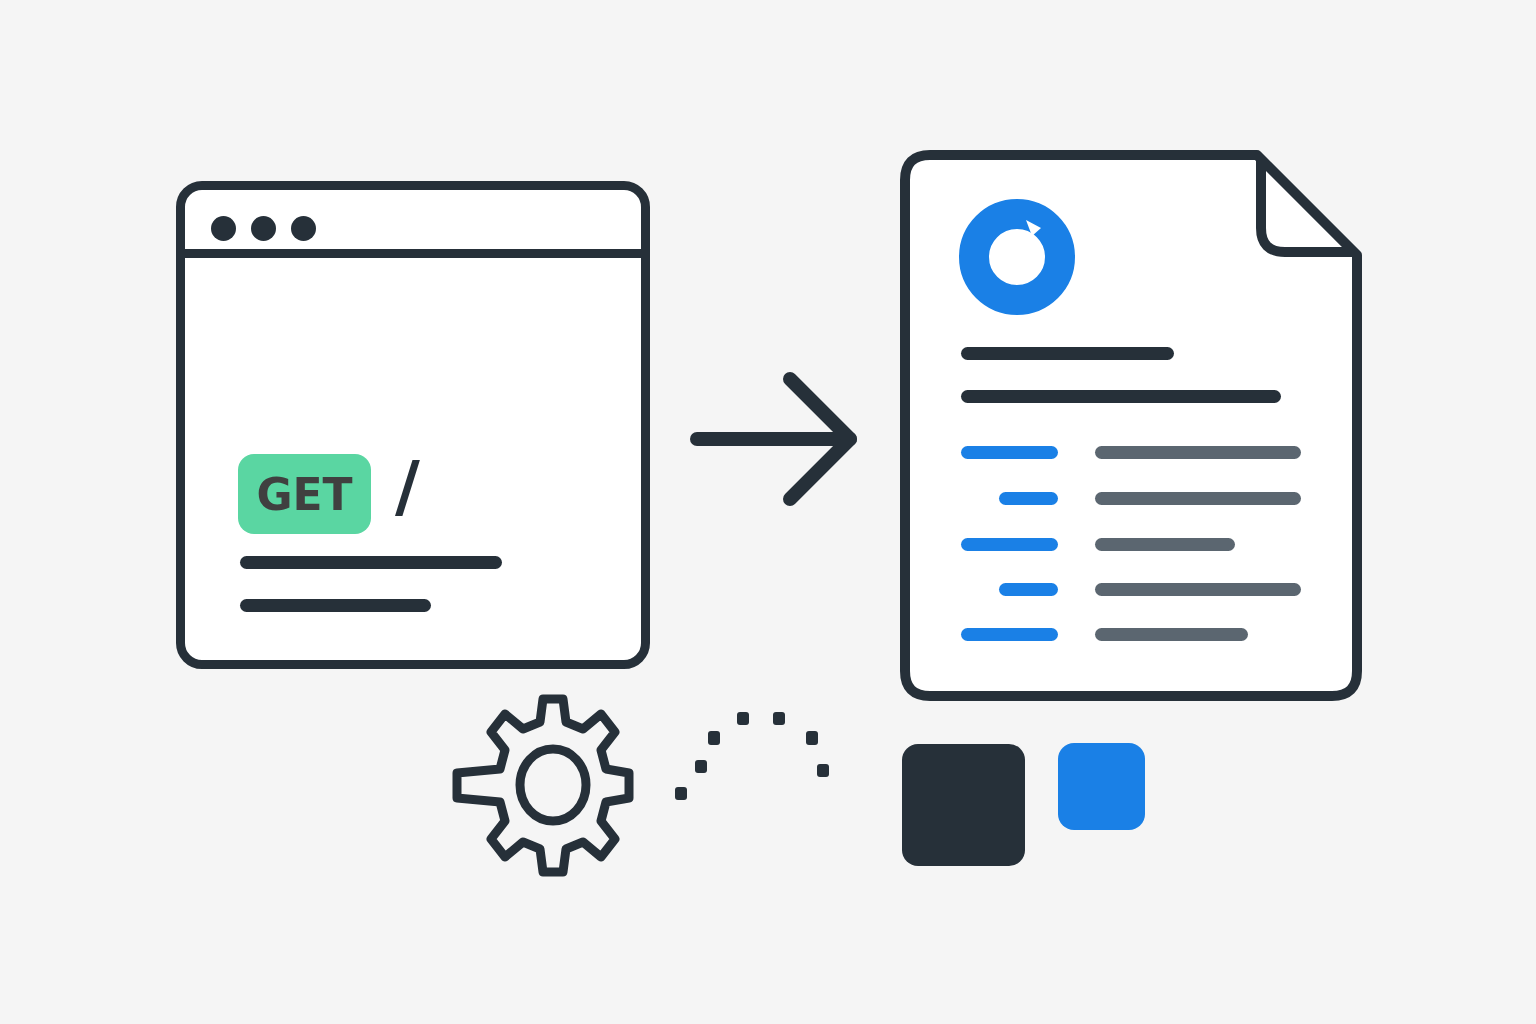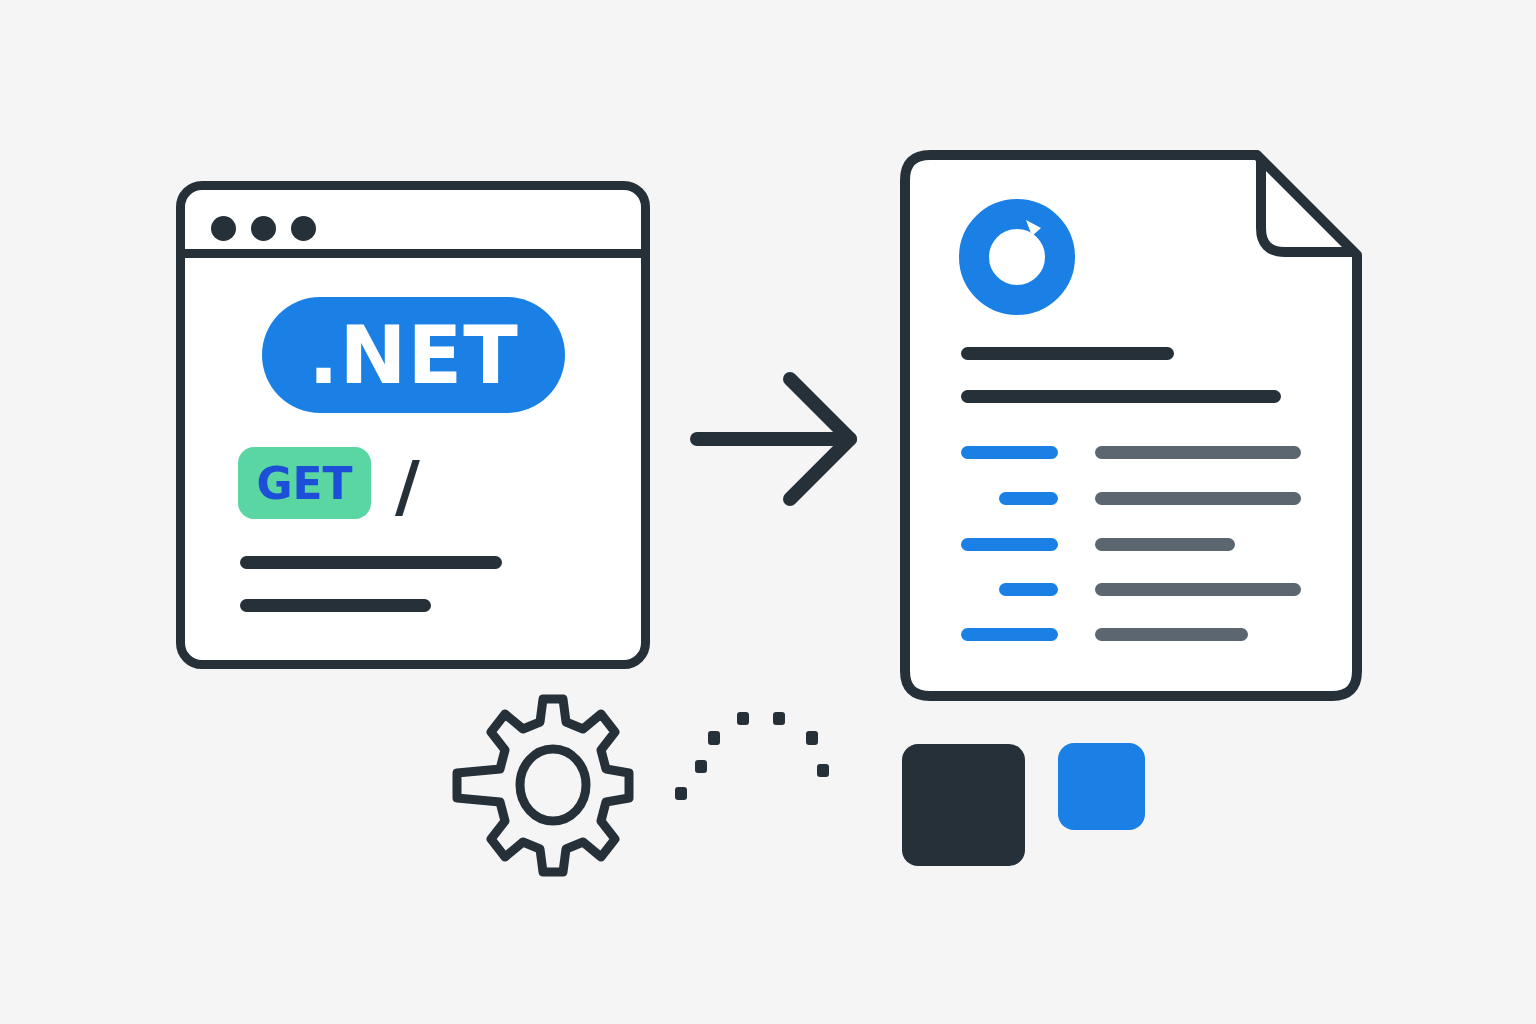--- a/index.html
+++ b/index.html
@@ -21,23 +21,23 @@
     }
     .dot { width: 25px; height: 25px; border-radius: 50%; background: #263039; top: 26px; }
     .net-pill {
       left: 77px; top: 107px; width: 303px; height: 116px;
       border-radius: 58px; background: #1a80e6;
       color: #ffffff; font-size: 80px; font-weight: bold;
       display: flex; align-items: center; justify-content: center;
       font-family: "DejaVu Sans", sans-serif; letter-spacing: 1px;
     }
     .get-badge {
-      left: 53px; top: 257px; width: 133px; height: 72px;
+      left: 53px; top: 264px; width: 133px; height: 80px;
       border-radius: 16px; background: #5ad6a2;
-      color: #1d4ed8; font-size: 44px; font-weight: bold;
+      color: #404040; font-size: 44px; font-weight: bold;
       display: flex; align-items: center; justify-content: center;
       font-family: "DejaVu Sans", sans-serif;
     }
     .slash {
       left: 210px; top: 262px; color: #263039;
       font-size: 68px; font-weight: bold; line-height: 70px;
     }
     .bar { height: 13px; border-radius: 7px; }
     .bar-dark { background: #263039; }
     .bar-blue { background: #1a80e6; }
@@ -47,21 +47,20 @@
   </style>
 </head>
 <body>
 
 <div class="abs browser">
   <div class="abs titlebar">
     <div class="abs dot" style="left:26px"></div>
     <div class="abs dot" style="left:66px"></div>
     <div class="abs dot" style="left:106px"></div>
   </div>
-  <div class="abs net-pill">.NET</div>
   <div class="abs get-badge">GET</div>
   <div class="abs slash">/</div>
   <div class="abs bar bar-dark" style="left:55px; top:366px; width:262px;"></div>
   <div class="abs bar bar-dark" style="left:55px; top:409px; width:191px;"></div>
 </div>
 
 <svg class="abs" style="left:686px; top:368px;" width="180" height="145" viewBox="0 0 180 145">
   <g fill="none" stroke="#263039" stroke-width="14" stroke-linecap="round" stroke-linejoin="round">
     <line x1="11" y1="71" x2="164" y2="71"></line>
     <polyline points="104,11 164,71 104,131"></polyline>

